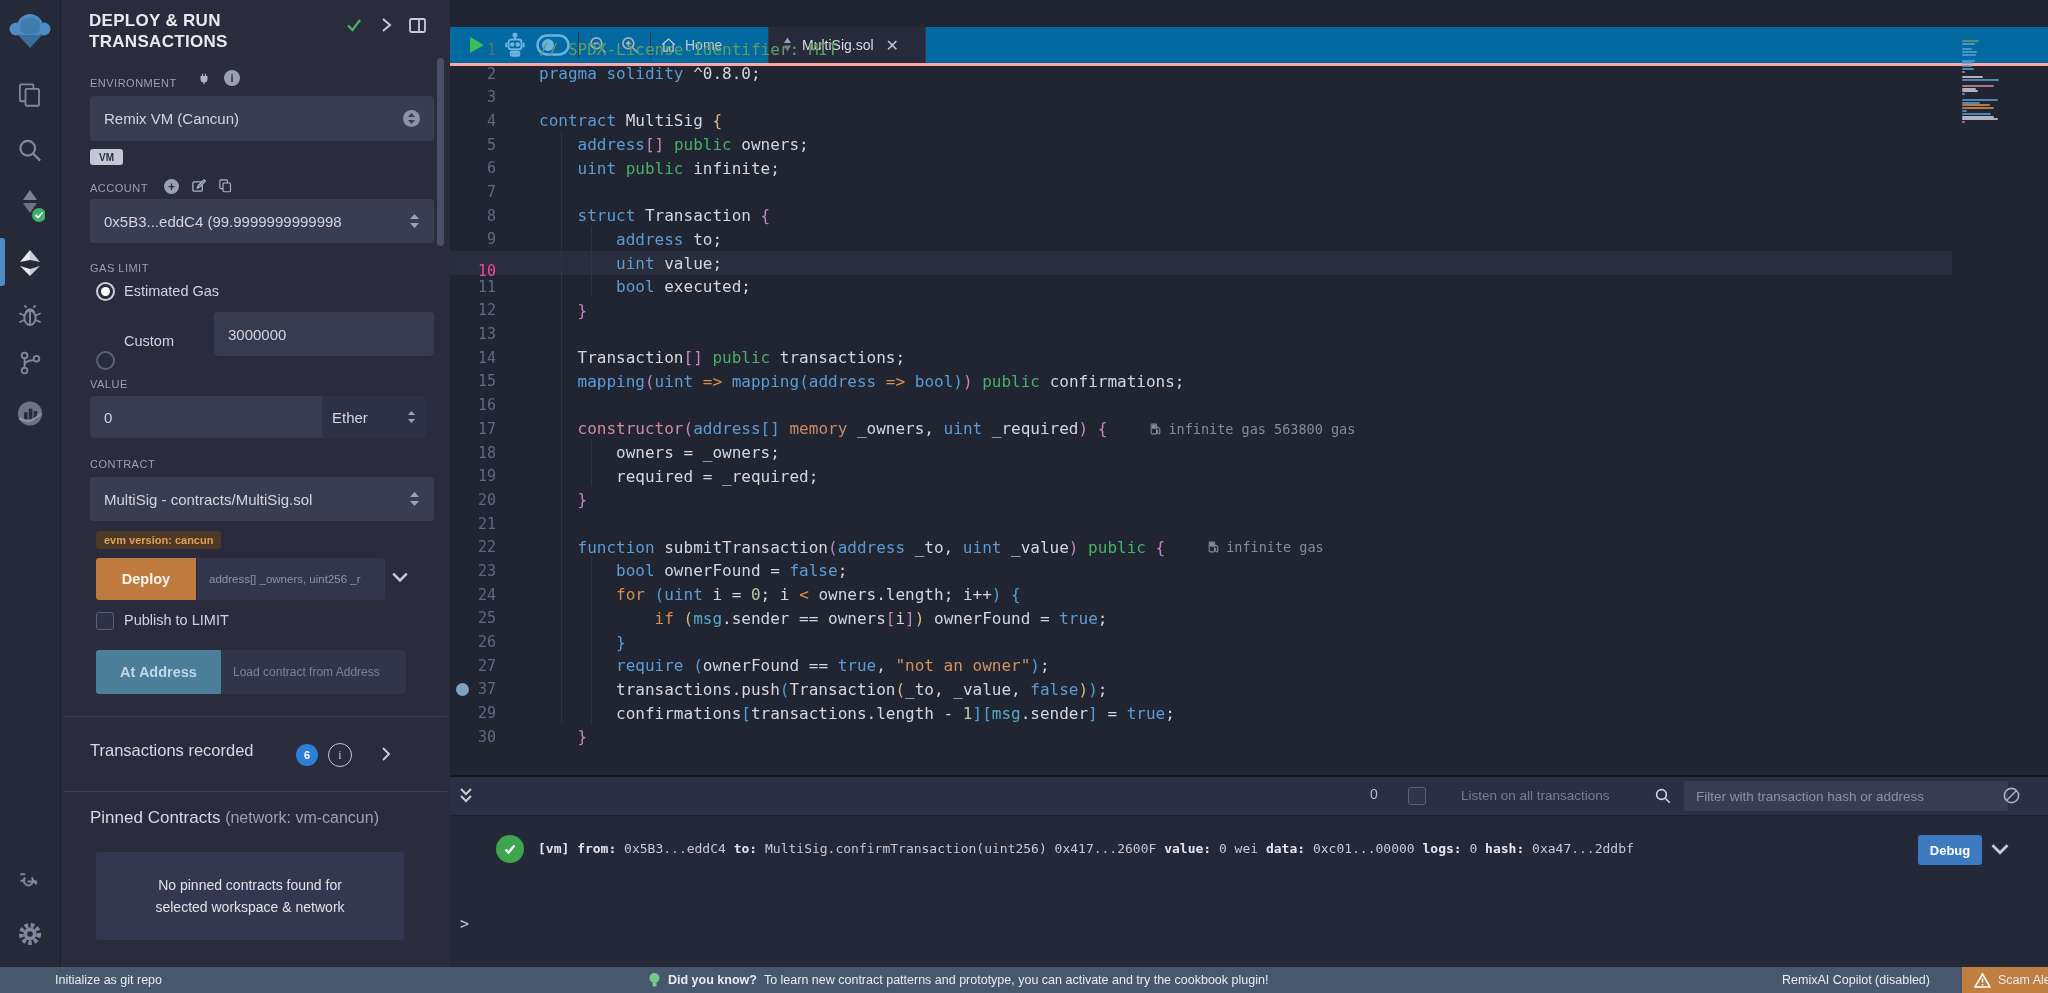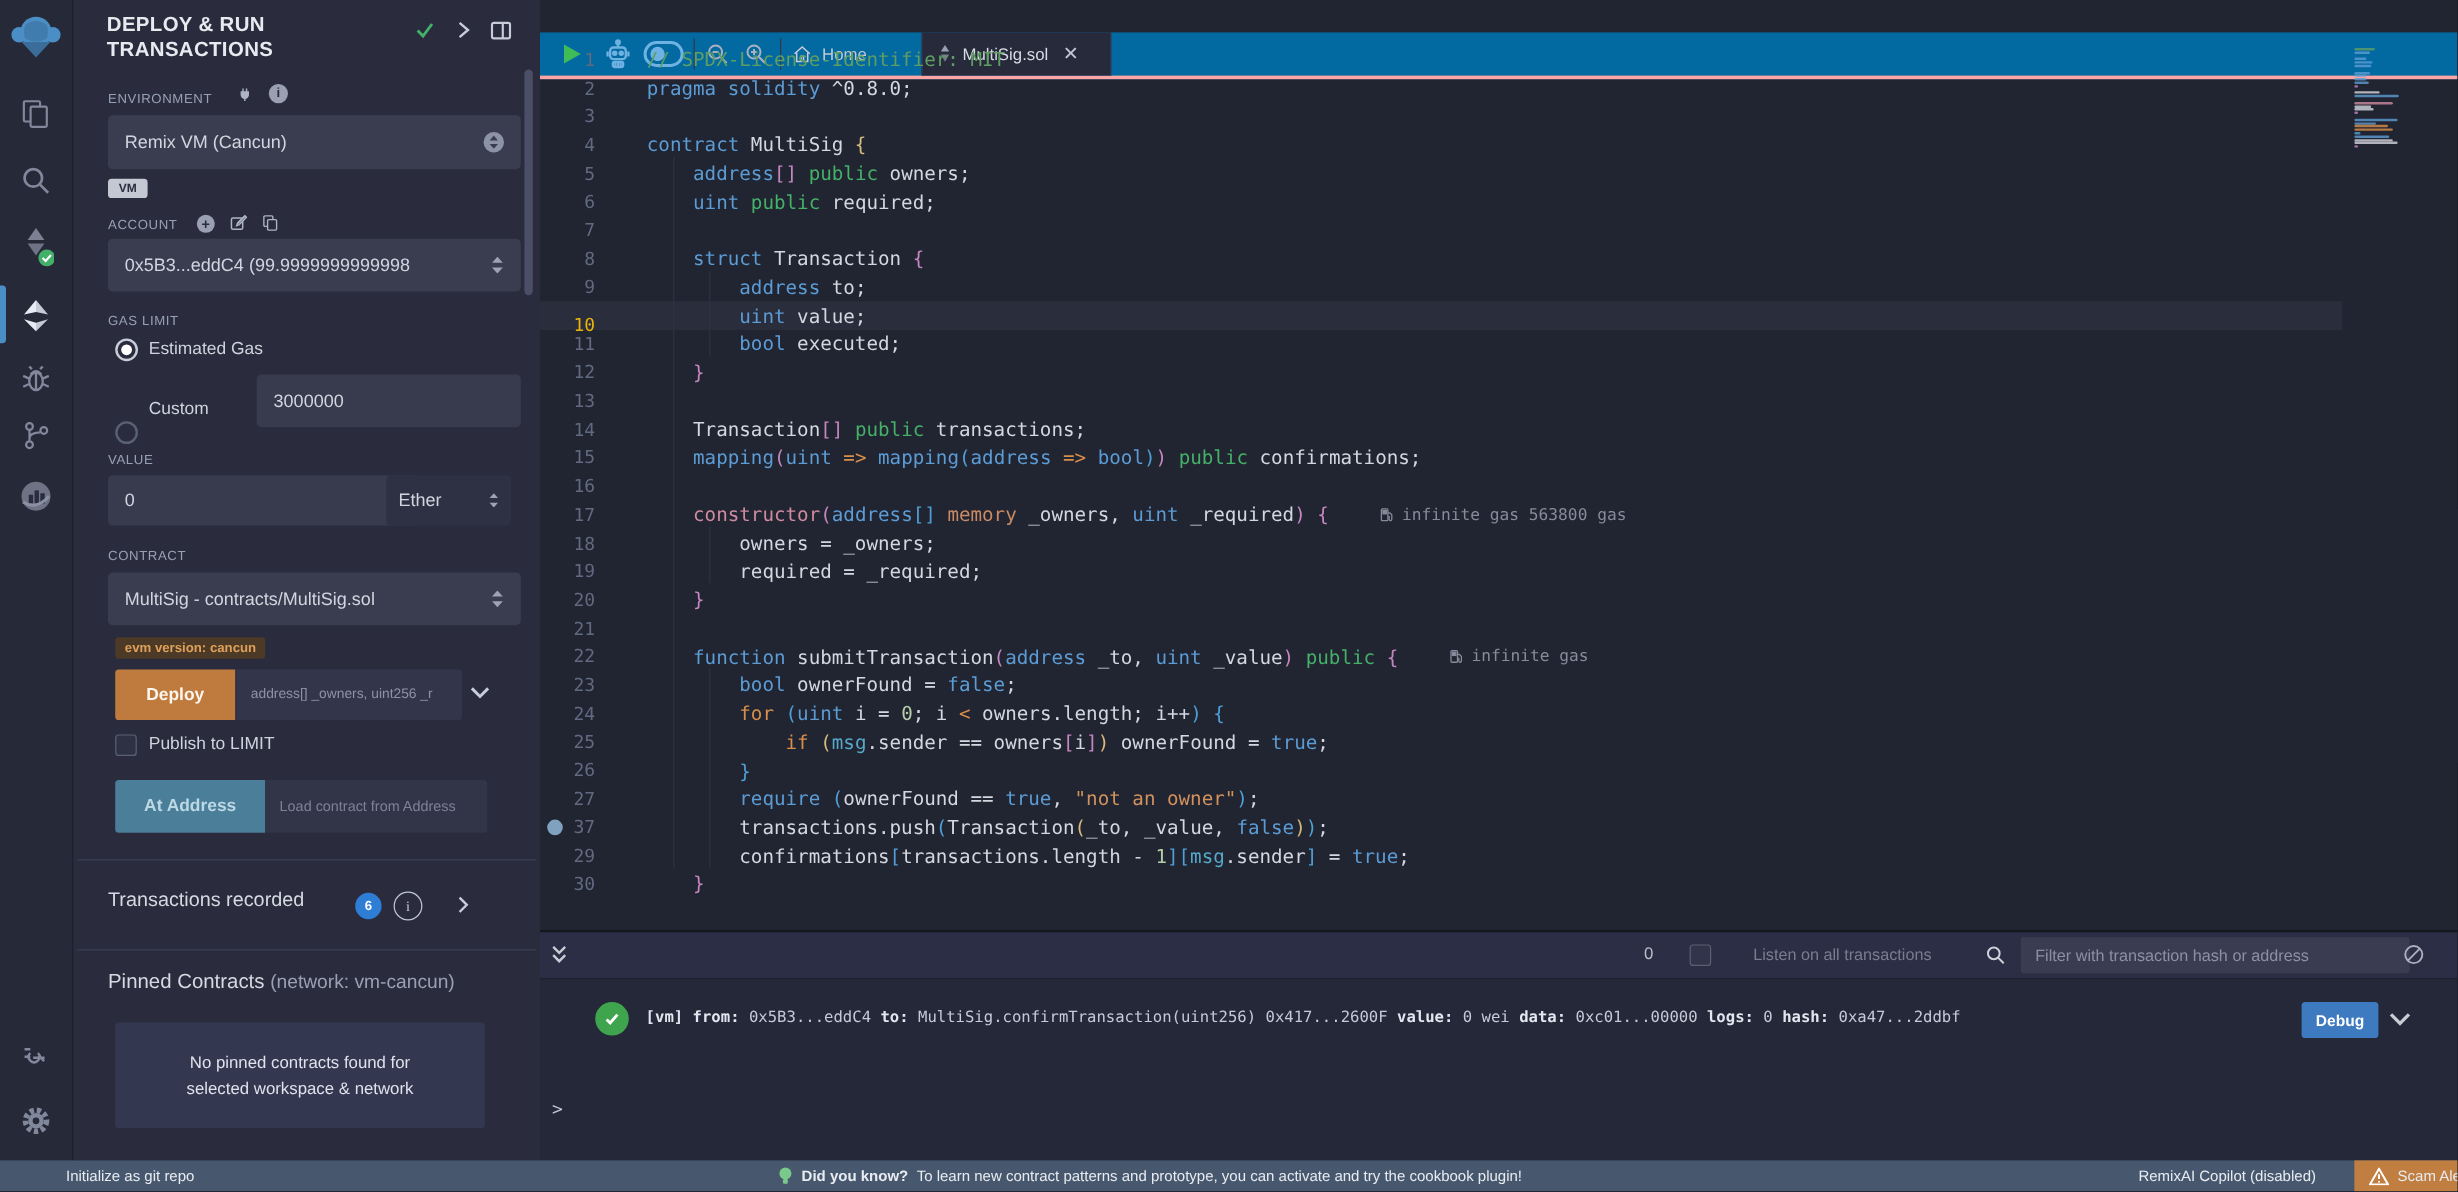--- a/index.html
+++ b/index.html
@@ -31,21 +31,21 @@
   #editor{left:450px;top:0;width:1598px;height:775px;background:#212431;}
   #tabbar{left:0;top:0;width:100%;height:36px;background:#0369a1;border-bottom:3px solid #fca5a5;margin-top:27px;}
   .tsep{position:absolute;top:5px;width:1px;height:26px;background:#343748;}
   #tab-active{position:absolute;left:318px;top:0;width:156px;height:36px;background:#272a3a;border-left:1px solid #34374a;border-right:1px solid #34374a;display:flex;align-items:center;cursor:pointer;}
   #tab-home{position:absolute;left:200px;top:0;width:118px;height:36px;display:flex;align-items:center;cursor:pointer;color:#c3c8d4;}
   #code{left:0;top:38px;width:1502px;}
   .crow{position:relative;display:flex;height:23.7px;align-items:center;font-family:"DejaVu Sans Mono",monospace;font-size:16px;}
   .crow .ln{width:60px;text-align:right;padding-right:14px;color:#616a80;font-size:15px;box-sizing:border-box;flex:none;}
   .crow pre{margin:0 0 0 29px;font-family:inherit;white-space:pre;}
   .crow.cur{background:#292d3c;}
-  .crow.cur .ln{color:#eab308;margin-top:16px;}
+  .crow.cur .ln{color:#ec4899;margin-top:16px;}
   .bp{position:absolute;left:6px;top:5px;width:13px;height:13px;border-radius:50%;background:#7fa3bf;}
   .gas{margin-left:42px;color:#868c9c;font-size:13.5px;display:inline-flex;align-items:center;gap:6px;justify-content:space-between;}
   .iguide{position:absolute;width:1px;background:#2f3344;}
   .tk-cm{color:#5f9e63}.tk-kw{color:#5c9cd5}.tk-grn{color:#45b168}.tk-org{color:#d98e4a}
   .tk-tan{color:#c98a64}.tk-str{color:#d2925e}.tk-num{color:#b5cea8}.tk-pl{color:#d4d7df}
   .tk-pk{color:#cf8ba0}.tk-b1{color:#d7ba7d}.tk-b2{color:#c586c0}.tk-b3{color:#4f9fd6}
   .tk-cy{color:#56a8c9}.tk-op{color:#d98e4a}
   #minimap{left:1508px;top:40px;width:88px;}
   .mmbar{position:absolute;height:2px;border-radius:1px;opacity:.8;}
   
@@ -372,21 +372,21 @@
         <div class="crow">
           <span class="ln">4</span>
           <pre><span class="tk-kw">contract</span><span class="tk-pl"> MultiSig </span><span class="tk-b1">{</span></pre>
         </div>
         <div class="crow">
           <span class="ln">5</span>
           <pre><span class="tk-pl">    </span><span class="tk-kw">address</span><span class="tk-b2">[]</span><span class="tk-pl"> </span><span class="tk-grn">public</span><span class="tk-pl"> owners;</span></pre>
         </div>
         <div class="crow">
           <span class="ln">6</span>
-          <pre><span class="tk-pl">    </span><span class="tk-kw">uint</span><span class="tk-pl"> </span><span class="tk-grn">public</span><span class="tk-pl"> required;</span></pre>
+          <pre><span class="tk-pl">    </span><span class="tk-kw">uint</span><span class="tk-pl"> </span><span class="tk-grn">public</span><span class="tk-pl"> infinite;</span></pre>
         </div>
         <div class="crow">
           <span class="ln">7</span>
           <pre></pre>
         </div>
         <div class="crow">
           <span class="ln">8</span>
           <pre><span class="tk-pl">    </span><span class="tk-kw">struct</span><span class="tk-pl"> Transaction </span><span class="tk-b2">{</span></pre>
         </div>
         <div class="crow">

